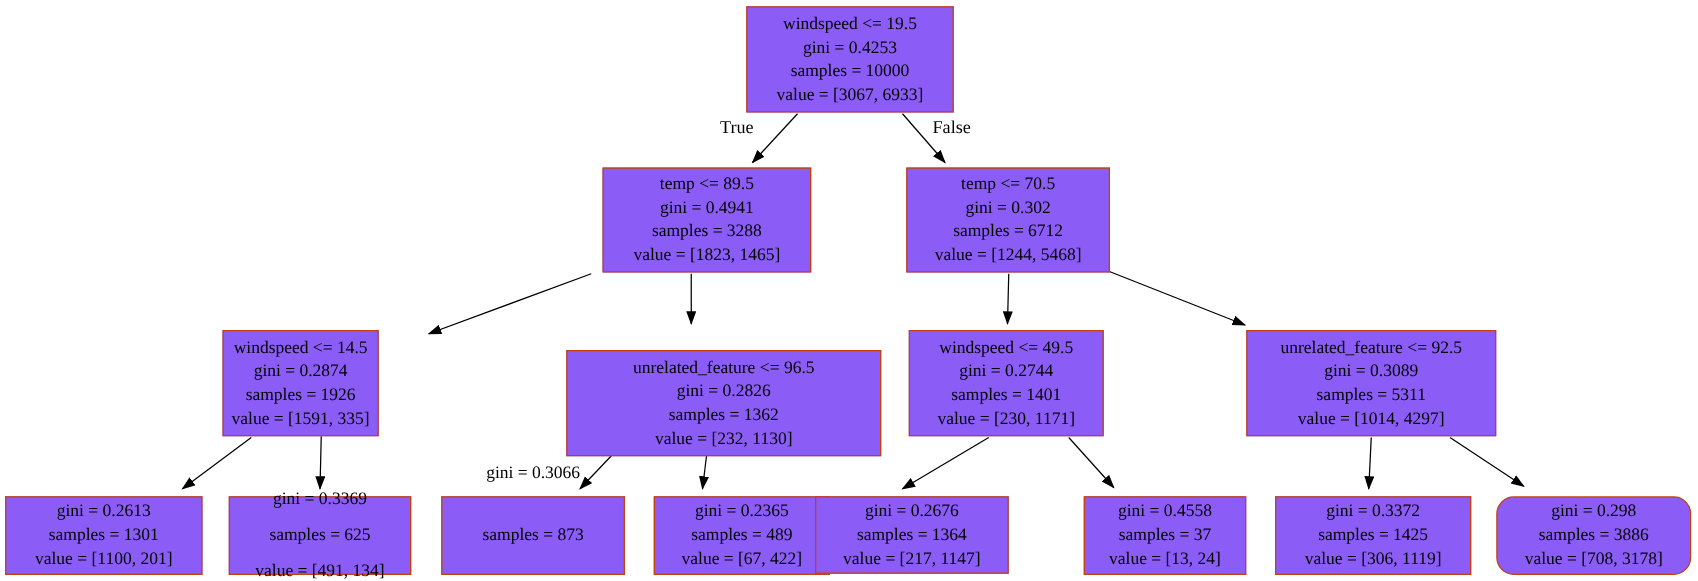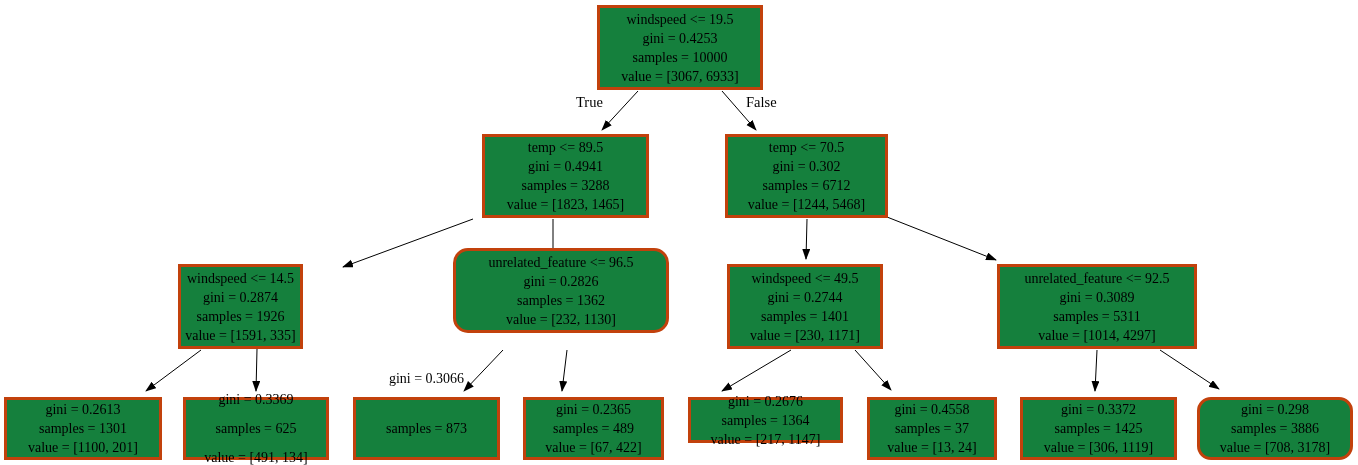--- a/index.html
+++ b/index.html
@@ -19,50 +19,50 @@
   .edges {
     position: absolute;
     left: 0;
     top: 0;
     width: 1358px;
     height: 465px;
   }
   .node {
     position: absolute;
     box-sizing: border-box;
-    border: 3px solid #c2410c;
-    background: #15803d;
+    border: 1px solid #c2410c;
+    background: #8b5cf6;
     display: flex;
     flex-direction: column;
     justify-content: center;
     align-items: center;
     text-align: center;
     font-size: 14px;
     line-height: 19px;
     white-space: nowrap;
   }
   .edge-label {
     position: absolute;
     font-size: 14.5px;
     line-height: 16px;
   }
   
   .n0  { left: 597px;  top: 5px;   width: 166px; height: 85px; }
   .n1  { left: 470px;  top: 134px; width: 167px; height: 84px; margin-left: 12px; }
   .n2  { left: 725px;  top: 134px; width: 163px; height: 84px; }
   .n3  { left: 178px;  top: 264px; width: 125px; height: 85px; }
-  .n4  { left: 453px;  top: 248px; width: 216px; height: 85px; border-radius: 15px; }
+  .n4  { left: 453px;  top: 280px; width: 252px; height: 85px; }
   .n5  { left: 727px;  top: 264px; width: 156px; height: 85px; }
   .n6  { left: 997px;  top: 264px; width: 200px; height: 85px; }
   
   .n7  { left: 4px;    top: 397px; width: 158px; height: 63px; }
   .n8  { left: 183px;  top: 397px; width: 146px; height: 63px; gap: 10px; }
   .n9  { left: 353px;  top: 397px; width: 147px; height: 63px; gap: 31px; }
   .n10 { left: 523px;  top: 397px; width: 141px; height: 63px; }
-  .n11 { left: 688px;  top: 397px; width: 155px; height: 46px; }
+  .n11 { left: 652px;  top: 397px; width: 155px; height: 62px; }
   .n12 { left: 867px;  top: 397px; width: 130px; height: 63px; }
   .n13 { left: 1020px; top: 397px; width: 157px; height: 63px; }
   .n14 { left: 1197px; top: 397px; width: 156px; height: 63px; border-radius: 14px; }
   .lbl-true  { left: 576px; top: 94px; }
   .lbl-false { left: 746px; top: 94px; }
 </style>
 </head>
 <body>
 
 <div class="canvas">

